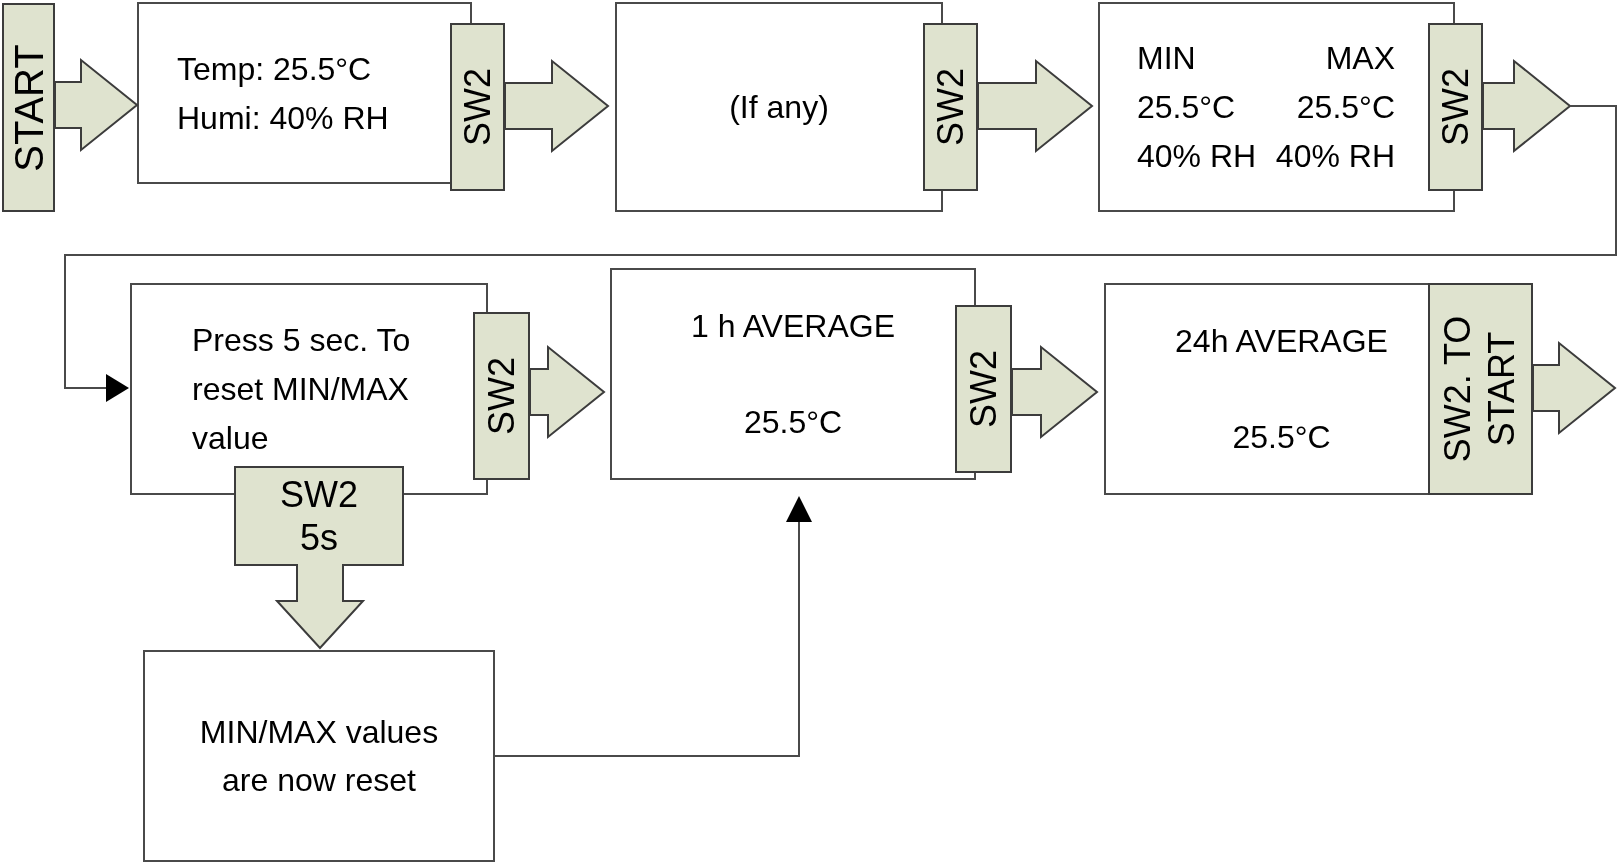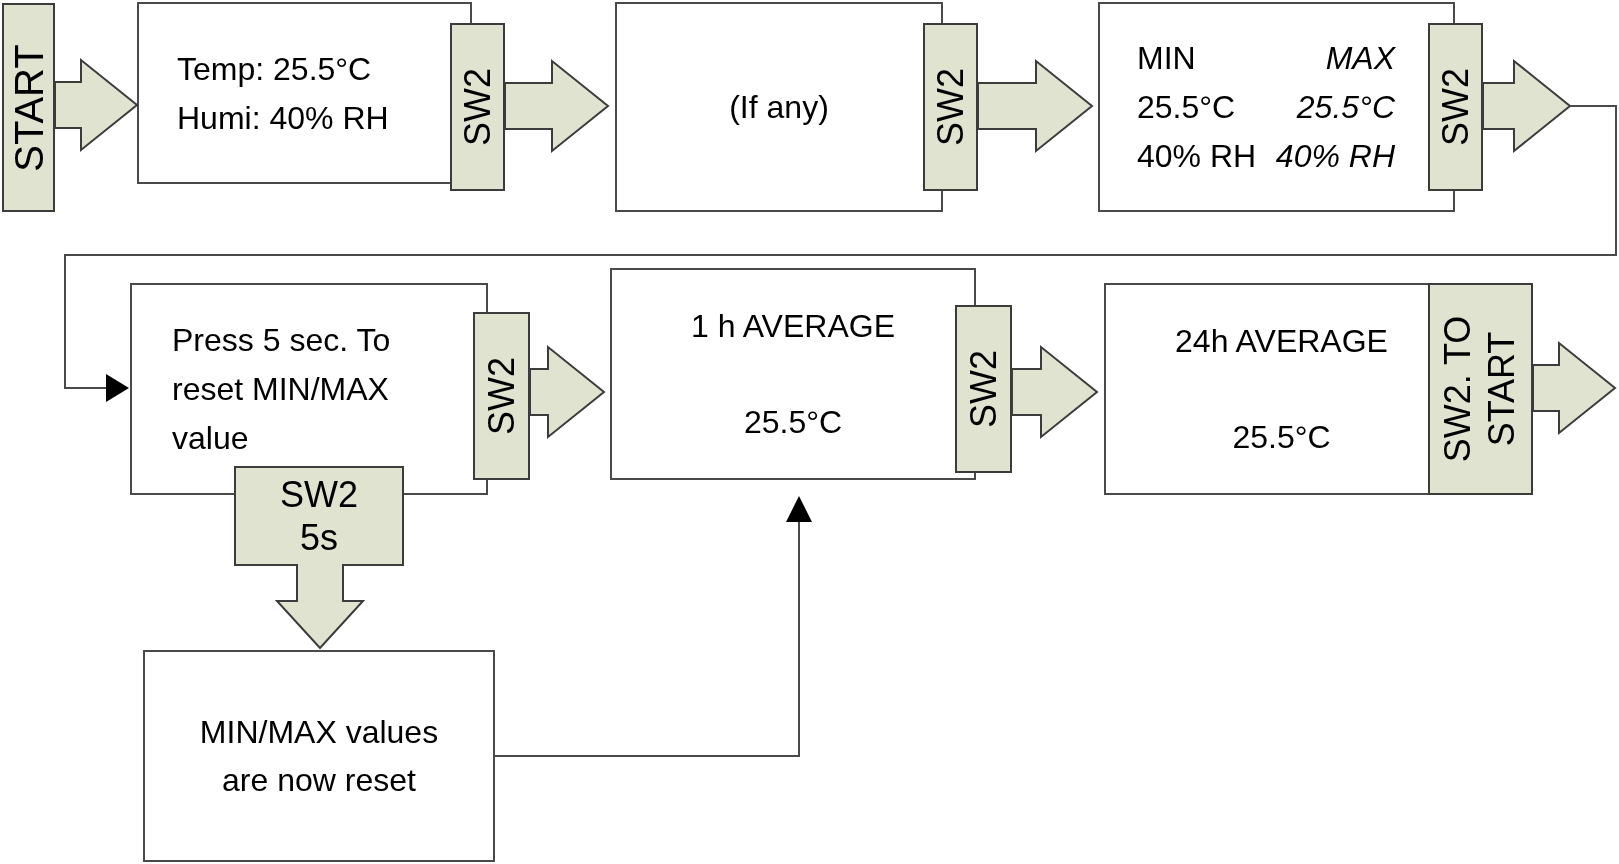--- a/index.html
+++ b/index.html
@@ -22,21 +22,21 @@
   }
   .vtext.big{font-size:40px;}
   .vtext.twoline{text-align:center;line-height:44px;}
   #diagram-svg{position:absolute;left:0;top:0;z-index:3;pointer-events:none;}
   .overlay-label{
     position:absolute;z-index:5;display:flex;flex-direction:column;justify-content:center;
     text-align:center;font-size:36px;line-height:43px;
   }
   .minmax-row{display:flex;justify-content:space-between;}
   .minmax-row .l{text-align:left;}
-  .minmax-row .r{text-align:right;font-style:italic;}
+  .minmax-row .r{text-align:right;}
   .gap40{height:40px;}
 </style>
 </head>
 <body>
 
 <div id="stage">
 
   <svg id="diagram-svg" width="1619" height="864" viewBox="0 0 1619 864">
 
     <polygon points="55,82 81,82 81,60 137,105 81,150 81,128 55,128" stroke="#3c3c3c" stroke-width="2" fill="#dfe3cf"></polygon>
@@ -86,21 +86,21 @@
     </div>
     <div class="minmax-row">
       <span class="l">40% RH</span>
       <span class="r">40% RH</span>
     </div>
   </div>
   <div class="tab" style="left:1428px;top:23px;width:55px;height:168px;">
     <span class="vtext">SW2</span>
   </div>
 
-  <div class="box" style="left:130px;top:283px;width:358px;height:212px;padding-left:40px;">
+  <div class="box" style="left:130px;top:283px;width:358px;height:212px;padding-left:60px;">
     <div>Press 5 sec. To</div>
     <div>reset MIN/MAX</div>
     <div>value</div>
   </div>
   <div class="tab" style="left:473px;top:312px;width:57px;height:168px;">
     <span class="vtext">SW2</span>
   </div>
 
   <div class="box centered" style="left:610px;top:268px;width:366px;height:212px;">
     <div>1 h AVERAGE</div>

